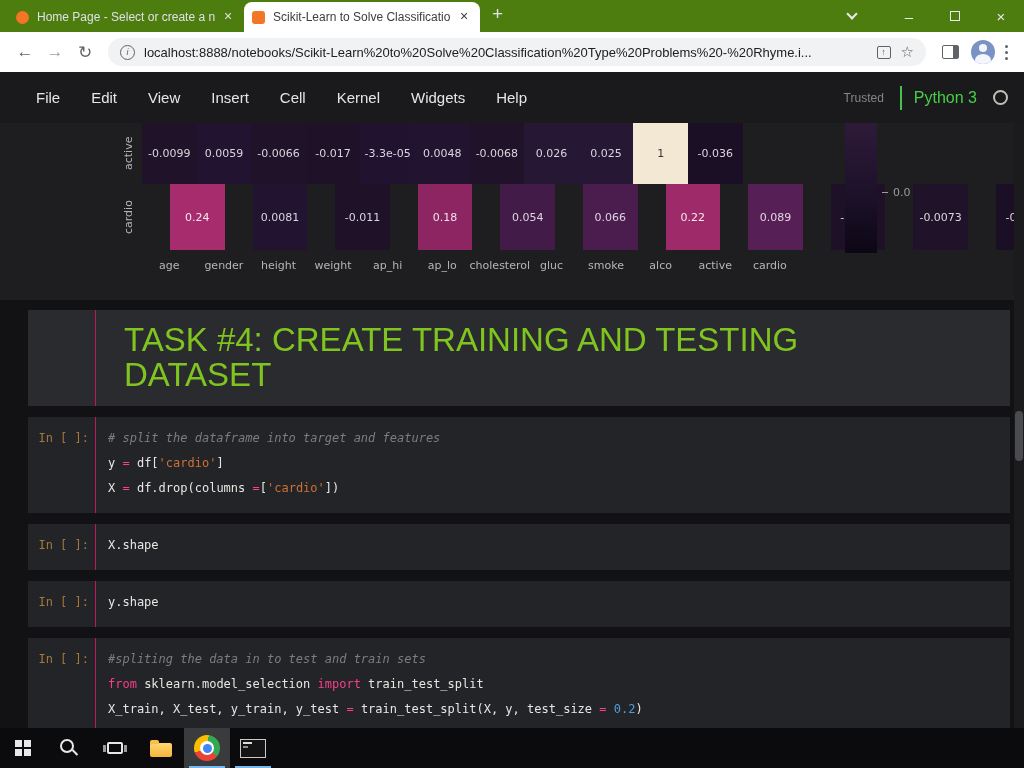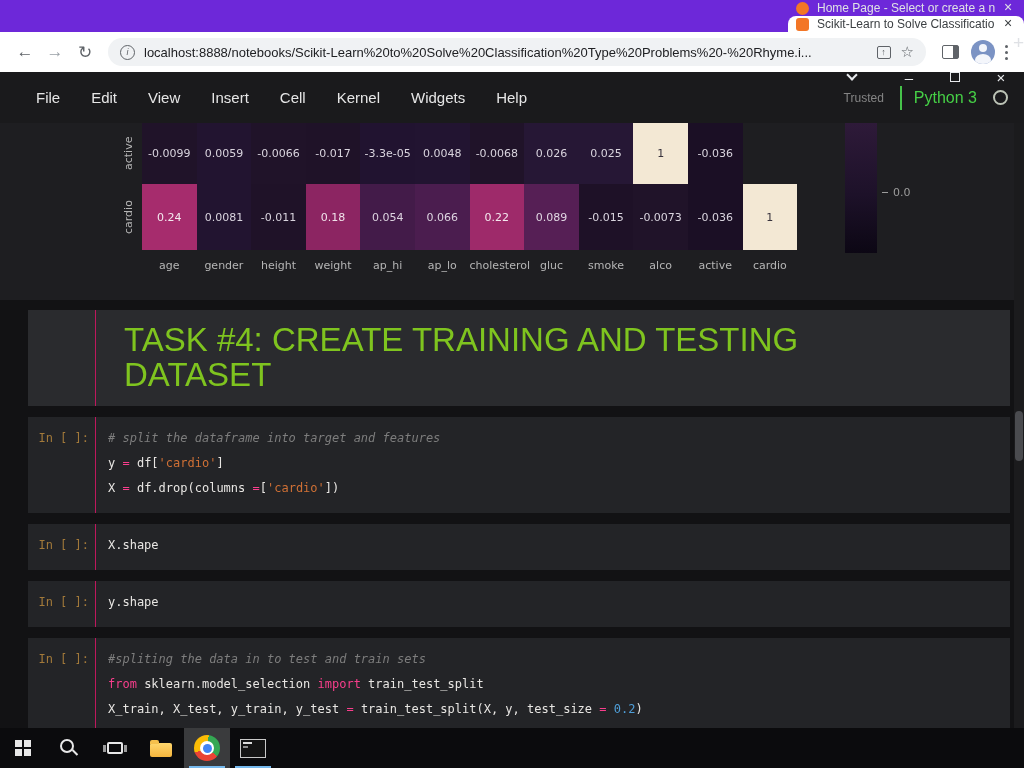--- a/index.html
+++ b/index.html
@@ -1,21 +1,21 @@
 <!DOCTYPE html>
 <html><head>
 <meta charset="utf-8">
 <style>
   * { margin:0; padding:0; box-sizing:border-box; }
   html,body { width:1024px; height:768px; overflow:hidden; background:#131315;
               font-family:"Liberation Sans", sans-serif; }
   .screen { position:relative; width:1024px; height:768px; }
 
   
-  .tabstrip { height:32px; background:#6d28d9; display:flex; align-items:flex-end; padding-left:8px;flex-direction:column; }
+  .tabstrip { height:32px; background:#4d7c0f; display:flex; align-items:flex-end; padding-left:8px; }
   .tab { height:30px; width:236px; display:flex; align-items:center; padding:0 8px; border-radius:8px 8px 0 0; }
   .tab.inactive { color:#dfe1e5; }
   .tab.active { background:#ffffff; color:#3c4043; }
   .favicon { width:13px; height:13px; border-radius:50%; background:#f37626; margin-right:8px; flex:none; }
   .favicon.book { border-radius:3px; }
   .tab-title { font-size:12px; flex:1; overflow:hidden; white-space:nowrap; }
   .tab-close { width:16px; height:16px; line-height:15px; text-align:center; font-size:14px; flex:none; }
   .newtab { color:#dfe1e5; font-size:19px; margin:0 0 7px 12px; }
   .strip-right { margin-left:auto; display:flex; align-items:center; height:100%; }
   .chev { width:8px; height:8px; border-right:2px solid #e8eaed; border-bottom:2px solid #e8eaed;
@@ -205,21 +205,21 @@
             <div class="hm-cell" style="background: rgb(32, 19, 41); color: rgb(217, 212, 222);">-0.0066</div>
             <div class="hm-cell" style="background: rgb(31, 18, 40); color: rgb(217, 212, 222);">-0.017</div>
             <div class="hm-cell" style="background: rgb(33, 19, 48); color: rgb(217, 212, 222);">-3.3e-05</div>
             <div class="hm-cell" style="background: rgb(34, 20, 49); color: rgb(217, 212, 222);">0.0048</div>
             <div class="hm-cell" style="background: rgb(32, 19, 41); color: rgb(217, 212, 222);">-0.0068</div>
             <div class="hm-cell" style="background: rgb(38, 23, 53); color: rgb(217, 212, 222);">0.026</div>
             <div class="hm-cell" style="background: rgb(38, 23, 53); color: rgb(217, 212, 222);">0.025</div>
             <div class="hm-cell" style="background: rgb(243, 232, 212); color: rgb(56, 51, 61);">1</div>
             <div class="hm-cell" style="background: rgb(27, 15, 37); color: rgb(217, 212, 222);">-0.036</div>
           </div>
-          <div class="hm-row" style="height: 66px;">
+          <div class="hm-row" style="height: 66px; gap: 28px;">
             <div class="hm-rowlabel">cardio</div>
             <div class="hm-cell" style="background: rgb(166, 44, 109); color: rgb(244, 233, 239);">0.24</div>
             <div class="hm-cell" style="background: rgb(34, 20, 48); color: rgb(217, 212, 222);">0.0081</div>
             <div class="hm-cell" style="background: rgb(31, 18, 40); color: rgb(217, 212, 222);">-0.011</div>
             <div class="hm-cell" style="background: rgb(140, 37, 98); color: rgb(240, 226, 234);">0.18</div>
             <div class="hm-cell" style="background: rgb(67, 27, 73); color: rgb(221, 212, 224);">0.054</div>
             <div class="hm-cell" style="background: rgb(75, 29, 79); color: rgb(221, 212, 224);">0.066</div>
             <div class="hm-cell" style="background: rgb(158, 42, 106); color: rgb(244, 233, 239);">0.22</div>
             <div class="hm-cell" style="background: rgb(86, 31, 85); color: rgb(224, 214, 226);">0.089</div>
             <div class="hm-cell" style="background: rgb(30, 17, 39); color: rgb(217, 212, 222);">-0.015</div>

